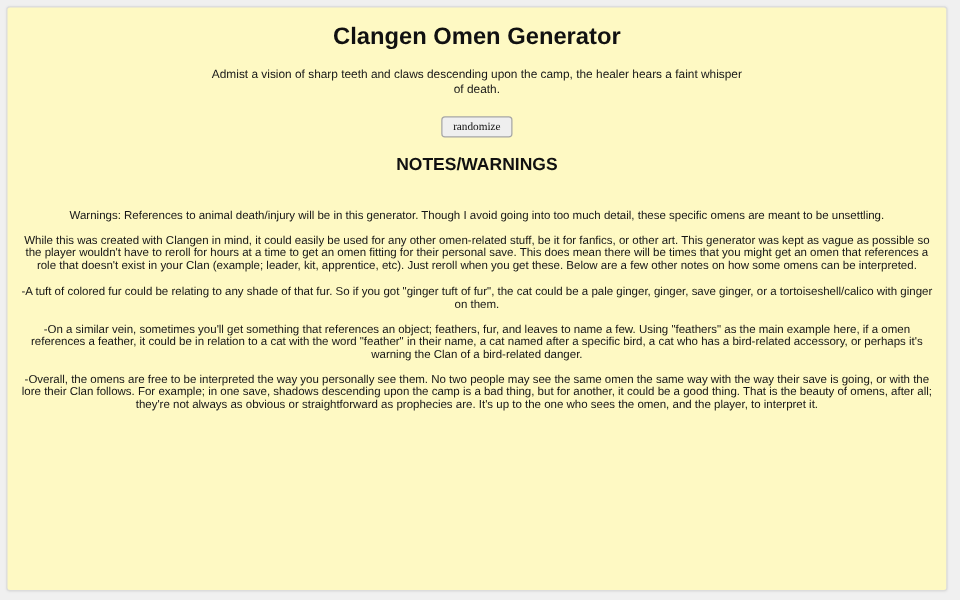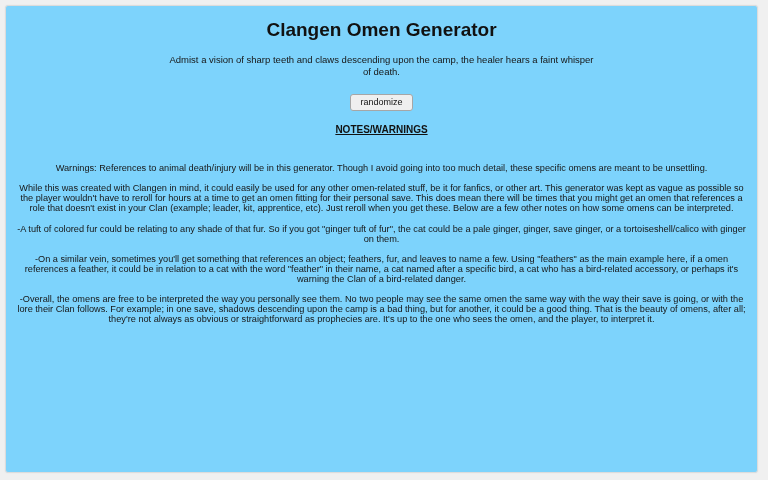--- a/index.html
+++ b/index.html
@@ -14,21 +14,21 @@
     position: relative;
     overflow: hidden;
   }
   .card {
     position: absolute;
     left: 5px;
     top: 5px;
     width: 753px;
     height: 468px;
     box-sizing: border-box;
-    background: #7dd3fc;
+    background: #fef9c3;
     border: 1px solid #dcdcdc;
     border-radius: 3px;
     box-shadow: 0 0 2px rgba(0,0,0,0.06);
     text-align: center;
     color: #161616;
     padding: 13px 7px 0 7px;
     overflow: hidden;
   }
   .page-title {
     font-size: 19px;
@@ -40,35 +40,34 @@
   .omen-text {
     font-size: 9.5px;
     line-height: 1.28;
     max-width: 432px;
     margin: 13px auto 0 auto;
   }
   .btn-row {
     margin-top: 13px;
   }
   .randomize-btn {
-    font-family: Liberation Sans, sans-serif;
+    font-family: Liberation Serif, serif;
     font-size: 9px;
     color: #111111;
     background: #efefef;
     border: 1px solid #a6a6a6;
     border-radius: 3px;
     padding: 2px 9px 3px 9px;
     cursor: pointer;
   }
   .notes-heading {
-    font-size: 10px;
+    font-size: 14px;
     font-weight: bold;
     margin: 13px 0 0 0;
     color: #111111;
-    text-decoration: underline;
   }
   .note-paragraph {
     font-size: 9.2px;
     line-height: 1.1;
     margin: 10px 0 0 0;
   }
   .note-paragraph.first {
     margin-top: 28px;
   }
 </style>

